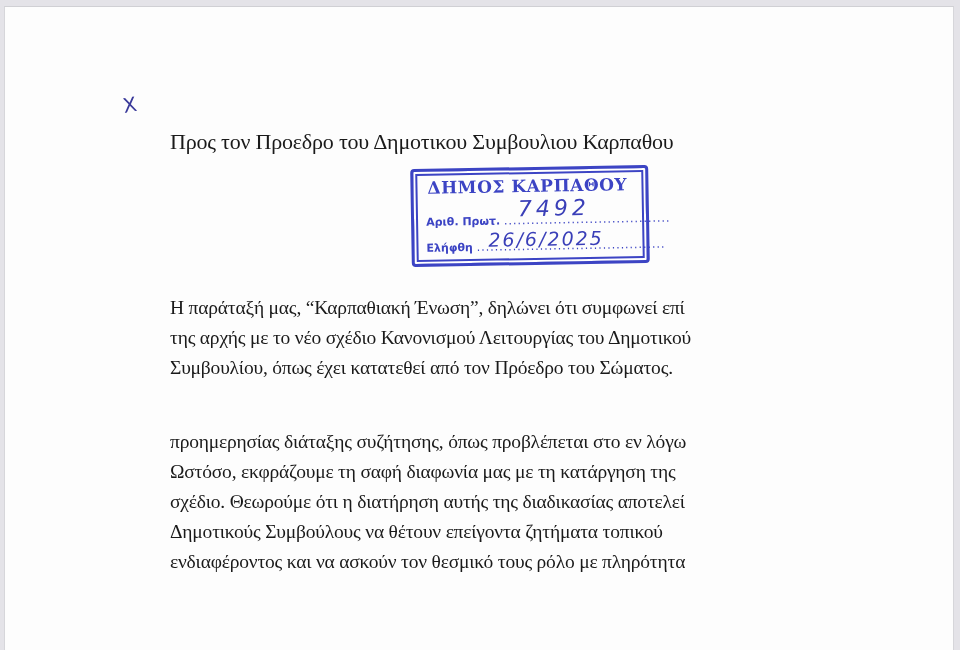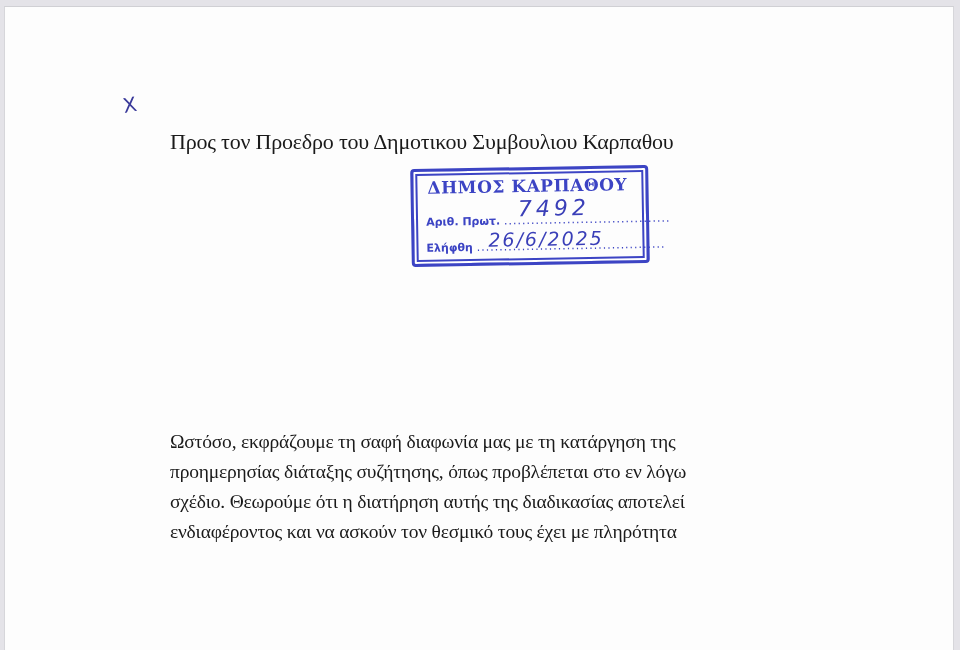--- a/index.html
+++ b/index.html
@@ -73,20 +73,26 @@
       <span class="dots">.....................................</span>
     </div>
     <div class="hand hand1">7492</div>
     <div class="row row2">
       <span>Ελήφθη</span>
       <span class="dots">..........................................</span>
     </div>
     <div class="hand hand2">26/6/2025</div>
   </div>
 
+  <div class="para p1">
+    <div>Η παράταξή μας, “Καρπαθιακή Ένωση”, δηλώνει ότι συμφωνεί επί</div>
+    <div>της αρχής με το νέο σχέδιο Κανονισμού Λειτουργίας του Δημοτικού</div>
+    <div>Συμβουλίου, όπως έχει κατατεθεί από τον Πρόεδρο του Σώματος.</div>
+  </div>
 
   <div class="para p2">
+    <div>προημερησίας διάταξης συζήτησης, όπως προβλέπεται στο εν λόγω</div>
     <div>Ωστόσο, εκφράζουμε τη σαφή διαφωνία μας με τη κατάργηση της</div>
-    <div>προημερησίας διάταξης συζήτησης, όπως προβλέπεται στο εν λόγω</div>
     <div>σχέδιο. Θεωρούμε ότι η διατήρηση αυτής της διαδικασίας αποτελεί</div>
-    <div>ενδιαφέροντος και να ασκούν τον θεσμικό τους έχει με πληρότητα</div>
+    <div>Δημοτικούς Συμβούλους να θέτουν επείγοντα ζητήματα τοπικού</div>
+    <div>ενδιαφέροντος και να ασκούν τον θεσμικό τους ρόλο με πληρότητα</div>
   </div>
 </div>
 
 </body></html>

